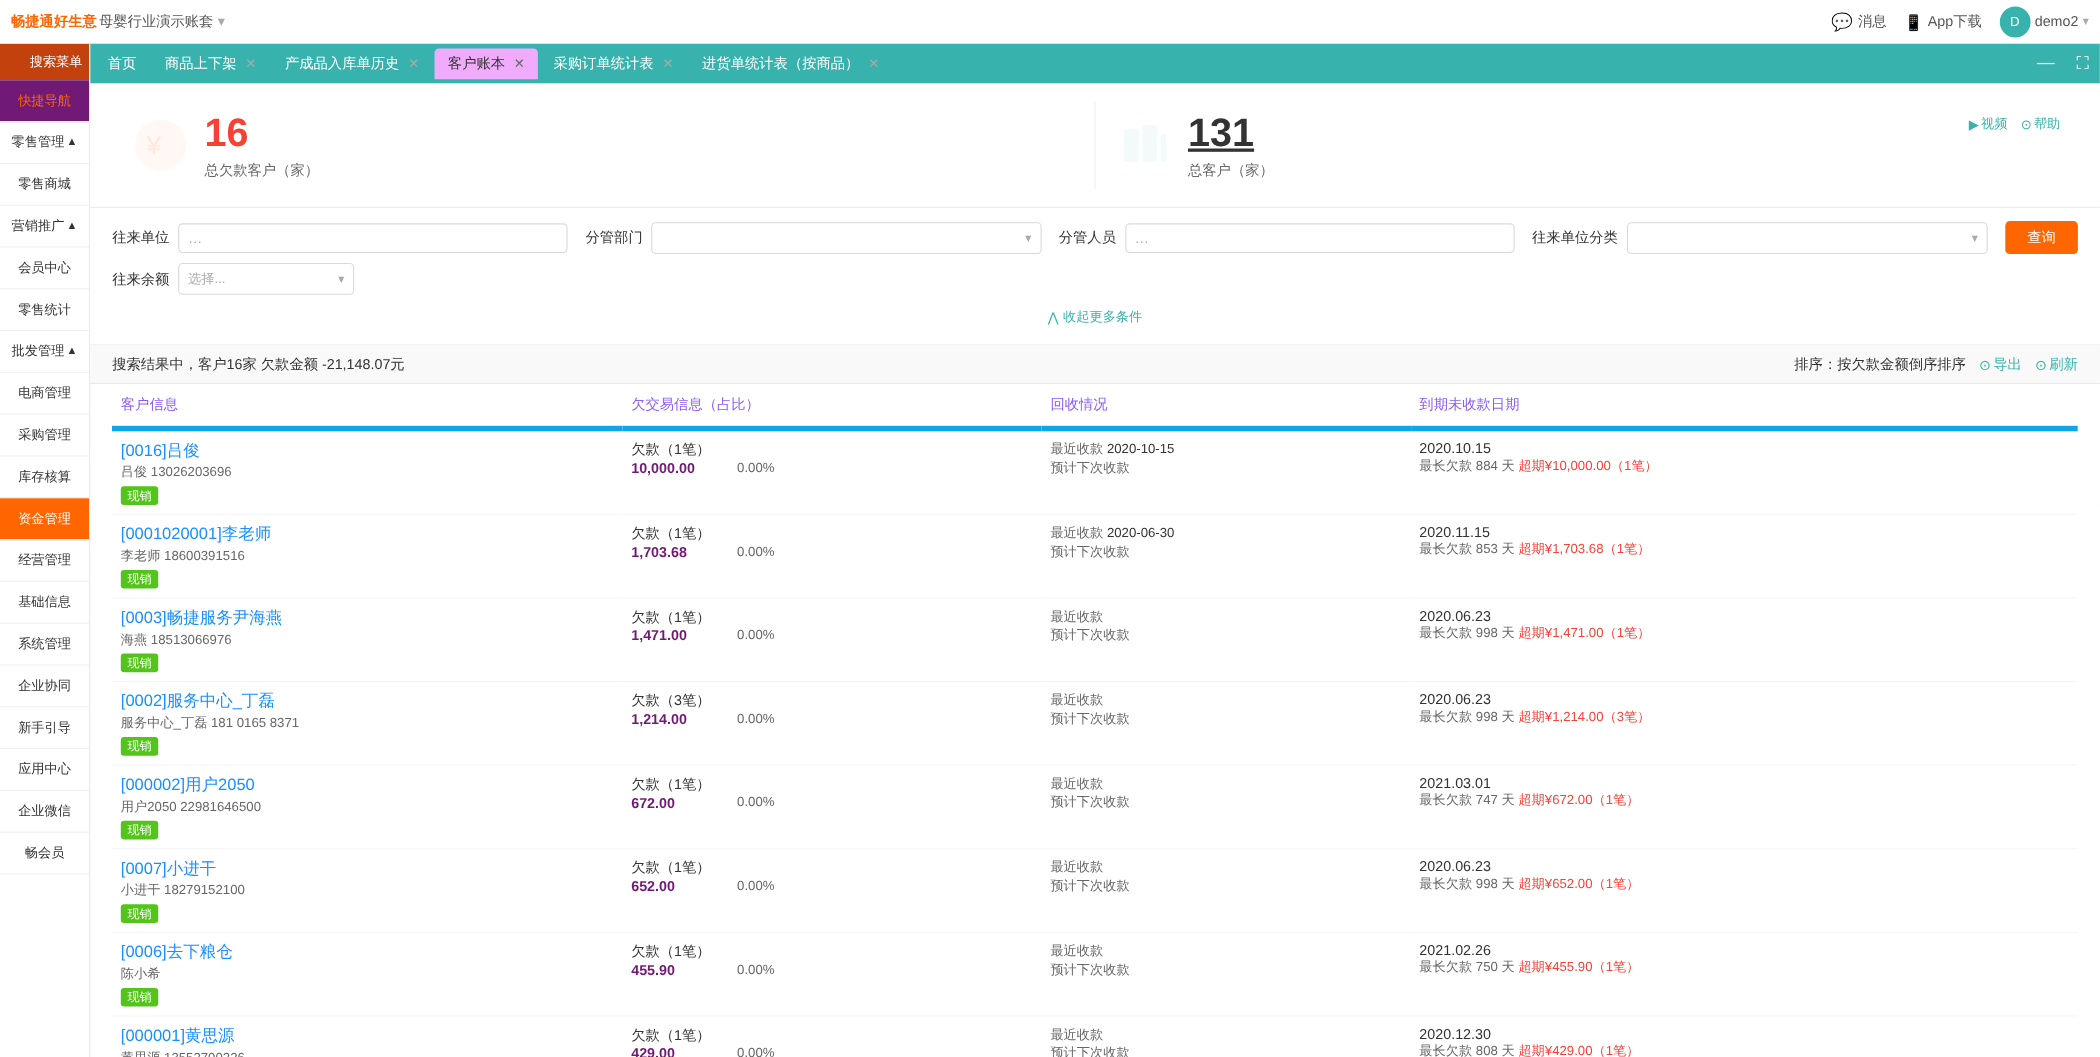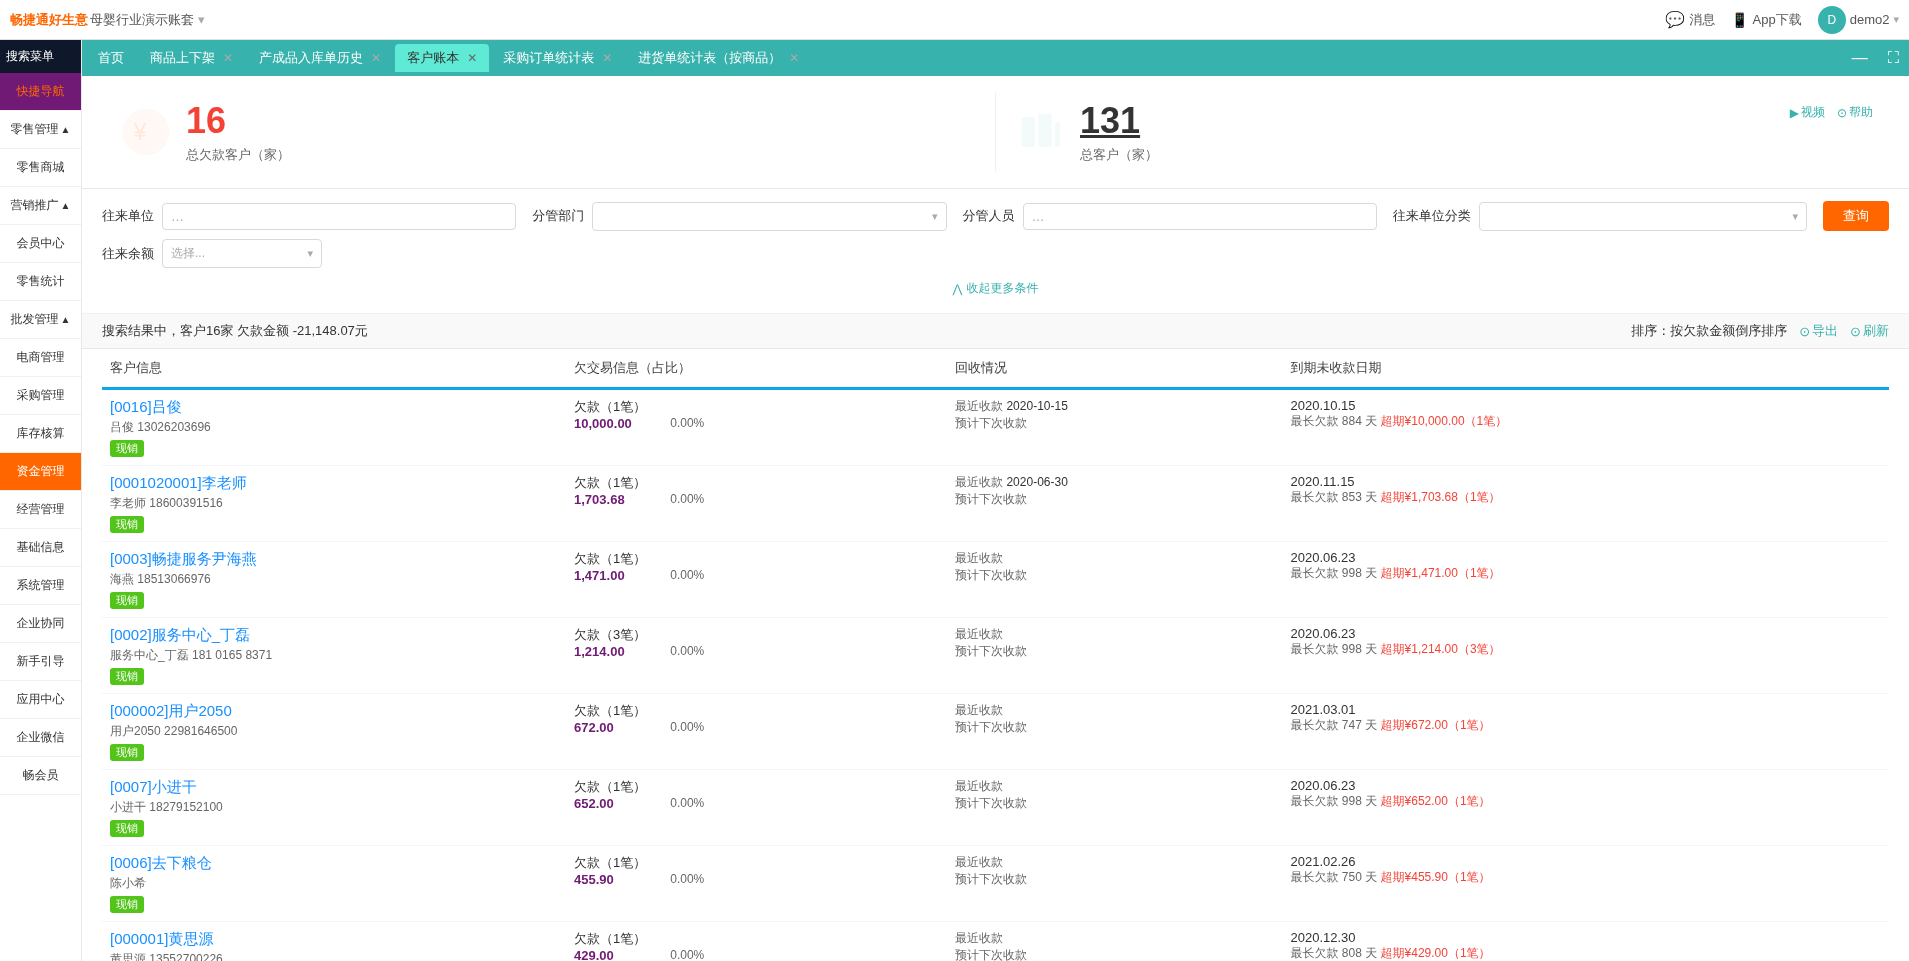--- a/index.html
+++ b/index.html
@@ -11,29 +11,29 @@
     .logo-area { display: flex; align-items: center; width: 80px; text-align: right; }
     .org-selector { flex: 1; display: flex; align-items: center; color: #555; font-size: 13px; cursor: pointer; }
     .top-right { display: flex; align-items: center; gap: 16px; margin-left: auto; }
     .top-right-item { display: flex; align-items: center; gap: 4px; color: #555; font-size: 13px; cursor: pointer; }
     .avatar { width: 28px; height: 28px; border-radius: 50%; background: #ccc; display: flex; align-items: center; justify-content: center; font-size: 12px; color: #fff; overflow: hidden; }
 
     .main-layout { display: flex; flex: 1; overflow: hidden; }
 
     
     .sidebar { width: 82px; background: #fff; border-right: 1px solid #e8e8e8; display: flex; flex-direction: column; overflow-y: auto; }
-    .sidebar-search { padding: 8px 6px; background: #0f172a; color: #fff; text-align: left; font-size: 12px; cursor: pointer; }
+    .sidebar-search { padding: 8px 6px; background: #c2410c; color: #fff; text-align: right; font-size: 12px; cursor: pointer; }
     .sidebar-item { padding: 10px 4px; text-align: center; font-size: 12px; color: #333; cursor: pointer; border-bottom: 1px solid #f0f0f0; }
     .sidebar-item.active { background: #ff6600; color: #fff; }
     .sidebar-item.has-arrow { display: flex; align-items: center; justify-content: center; gap: 2px; }
 
     
     .tab-bar { display: flex; align-items: center; background: #38b2ac; height: 36px; padding: 0 4px; overflow-x: auto; flex-shrink: 0; }
     .tab-item { display: flex; align-items: center; gap: 4px; padding: 0 12px; height: 28px; border-radius: 4px 4px 0 0; font-size: 13px; color: #fff; cursor: pointer; white-space: nowrap; margin-right: 2px; }
-    .tab-item.active { background: #5eead4; color: #333; }
+    .tab-item.active { background: #f0abfc; color: #333; }
     .tab-close { font-size: 12px; color: #aaa; margin-left: 4px; }
     .tab-item.active .tab-close { color: #666; }
     .tab-bar-actions { margin-left: auto; display: flex; gap: 8px; }
     .tab-bar-btn { color: #fff; cursor: pointer; padding: 2px 6px; font-size: 16px; }
 
     
     .content-area { flex: 1; display: flex; flex-direction: column; overflow: hidden; background: #fff; }
 
     
     .stats-row { display: flex; background: #fff; border-bottom: 1px solid #e8e8e8; padding: 16px 20px; gap: 0; }
@@ -60,21 +60,21 @@
     .collapse-btn { color: #38b2ac; font-size: 12px; cursor: pointer; display: flex; align-items: center; gap: 4px; }
 
     
     .result-bar { display: flex; align-items: center; justify-content: space-between; padding: 8px 20px; background: #f9f9f9; border-bottom: 1px solid #e8e8e8; font-size: 13px; color: #333; }
     .result-actions { display: flex; align-items: center; gap: 12px; font-size: 13px; color: #38b2ac; cursor: pointer; }
     .sort-label { color: #333; }
 
     
     .table-container { flex: 1; overflow-y: auto; padding: 0 20px; }
     .data-table { width: 100%; border-collapse: collapse; }
-    .data-table thead th { padding: 10px 8px; text-align: left; font-size: 13px; color: #404040; border-bottom: 3px solid #0ea5e9; font-weight: normal; white-space: nowrap; }
+    .data-table thead th { padding: 10px 8px; text-align: left; font-size: 13px; color: #8b5cf6; border-bottom: 5px solid #0ea5e9; font-weight: normal; white-space: nowrap; }
     .data-table tbody td { padding: 8px 8px; border-bottom: 1px solid #f5f5f5; vertical-align: top; }
     .customer-name { color: #1890ff; font-size: 15px; cursor: pointer; }
     .customer-sub { font-size: 12px; color: #666; margin-top: 2px; }
     .badge-green { display: inline-block; background: #52c41a; color: #fff; font-size: 11px; padding: 1px 6px; border-radius: 3px; margin-top: 4px; }
     .debt-amount { color: #701a75; font-size: 13px; font-weight: bold; }
     .debt-count { color: #333; font-size: 13px; }
     .debt-percent { color: #666; font-size: 12px; }
     .collect-info { font-size: 12px; color: #666; }
     .collect-date { color: #333; }
     .overdue-link { color: #f44336; font-size: 12px; cursor: pointer; }

